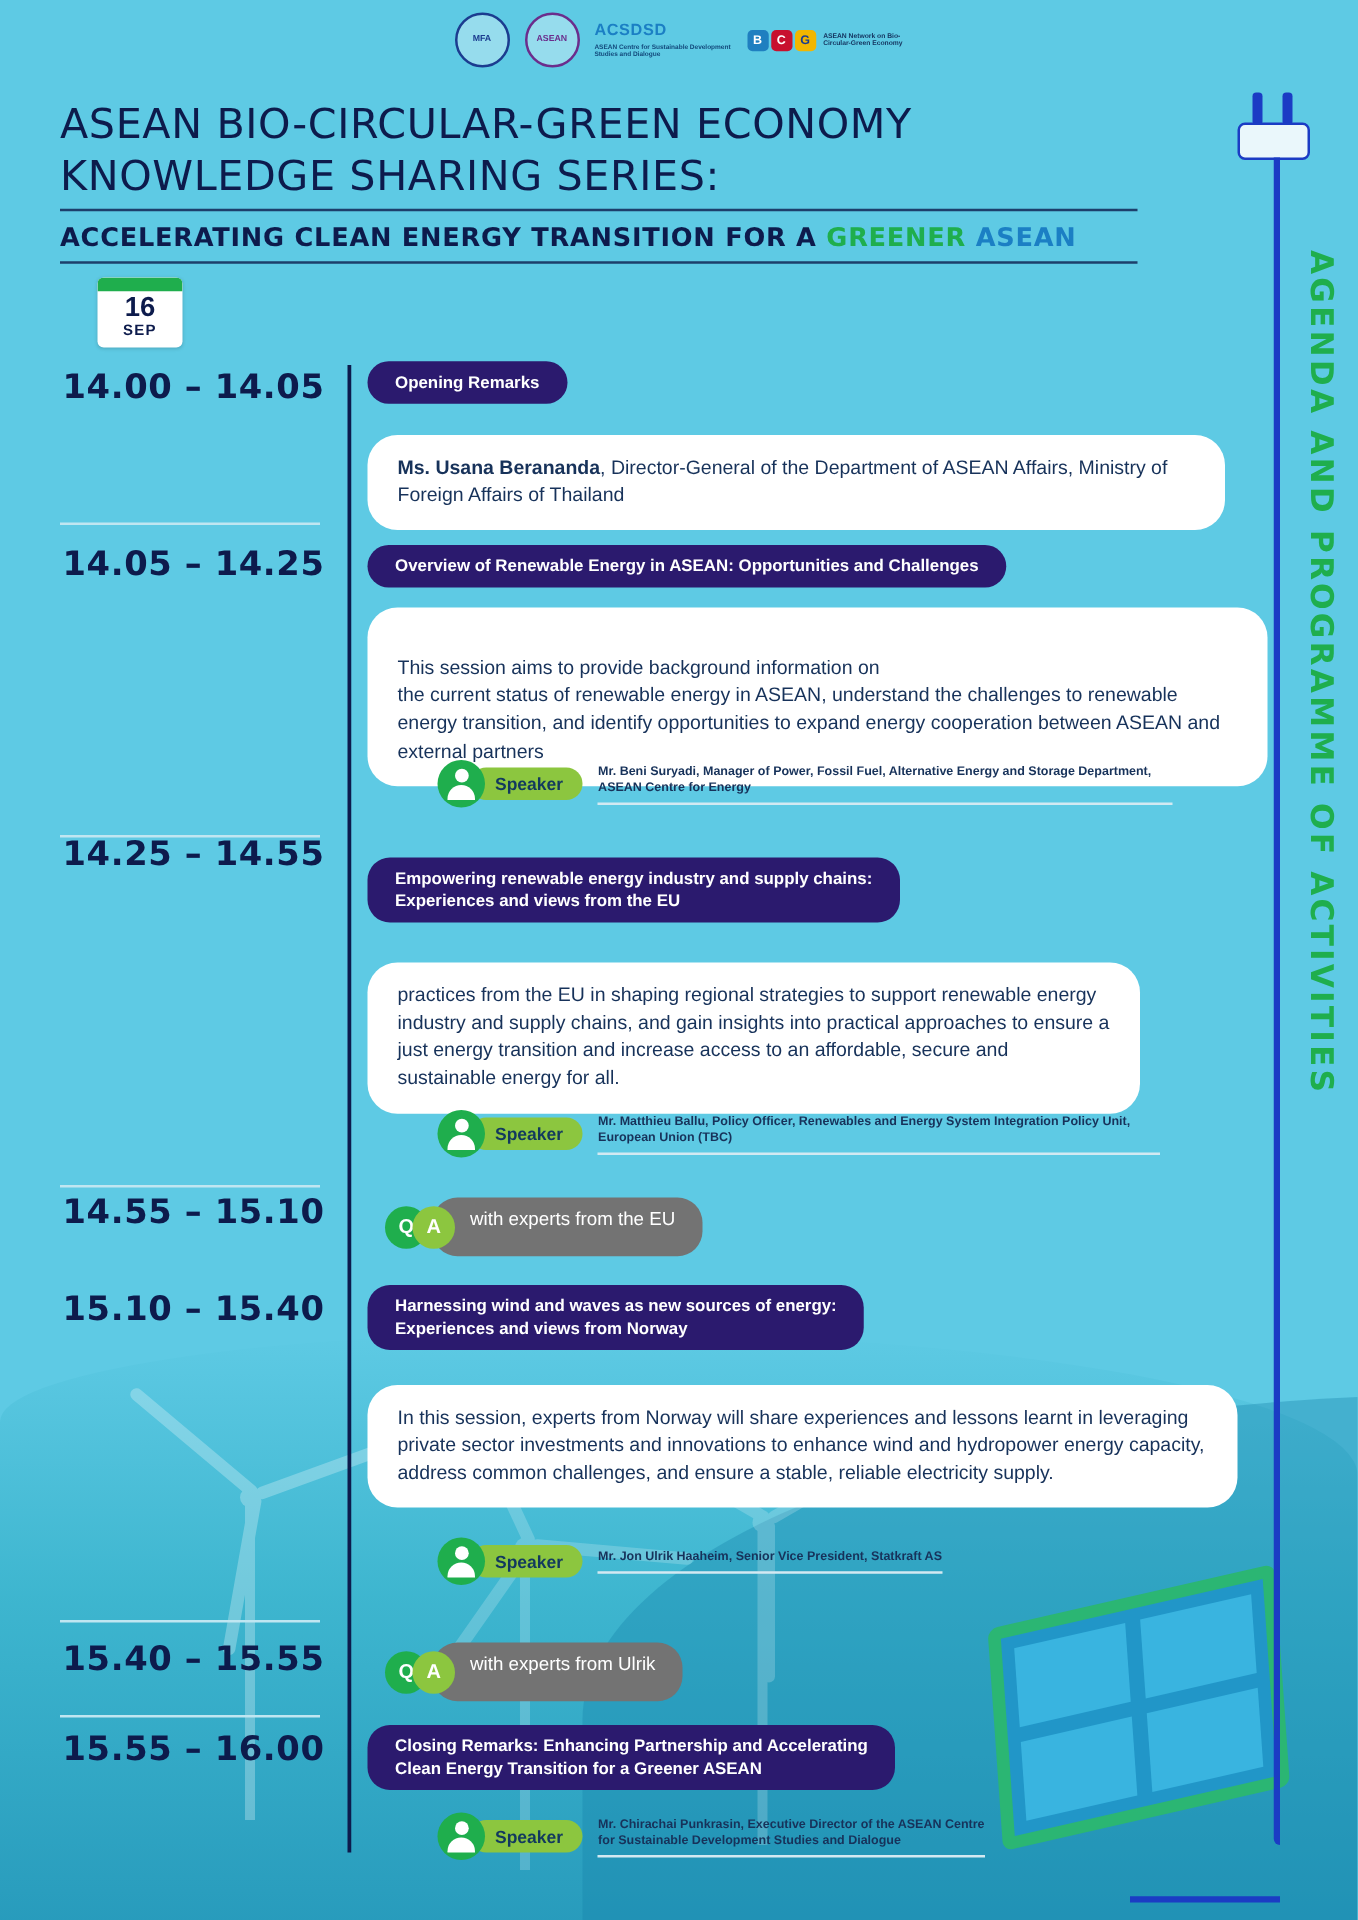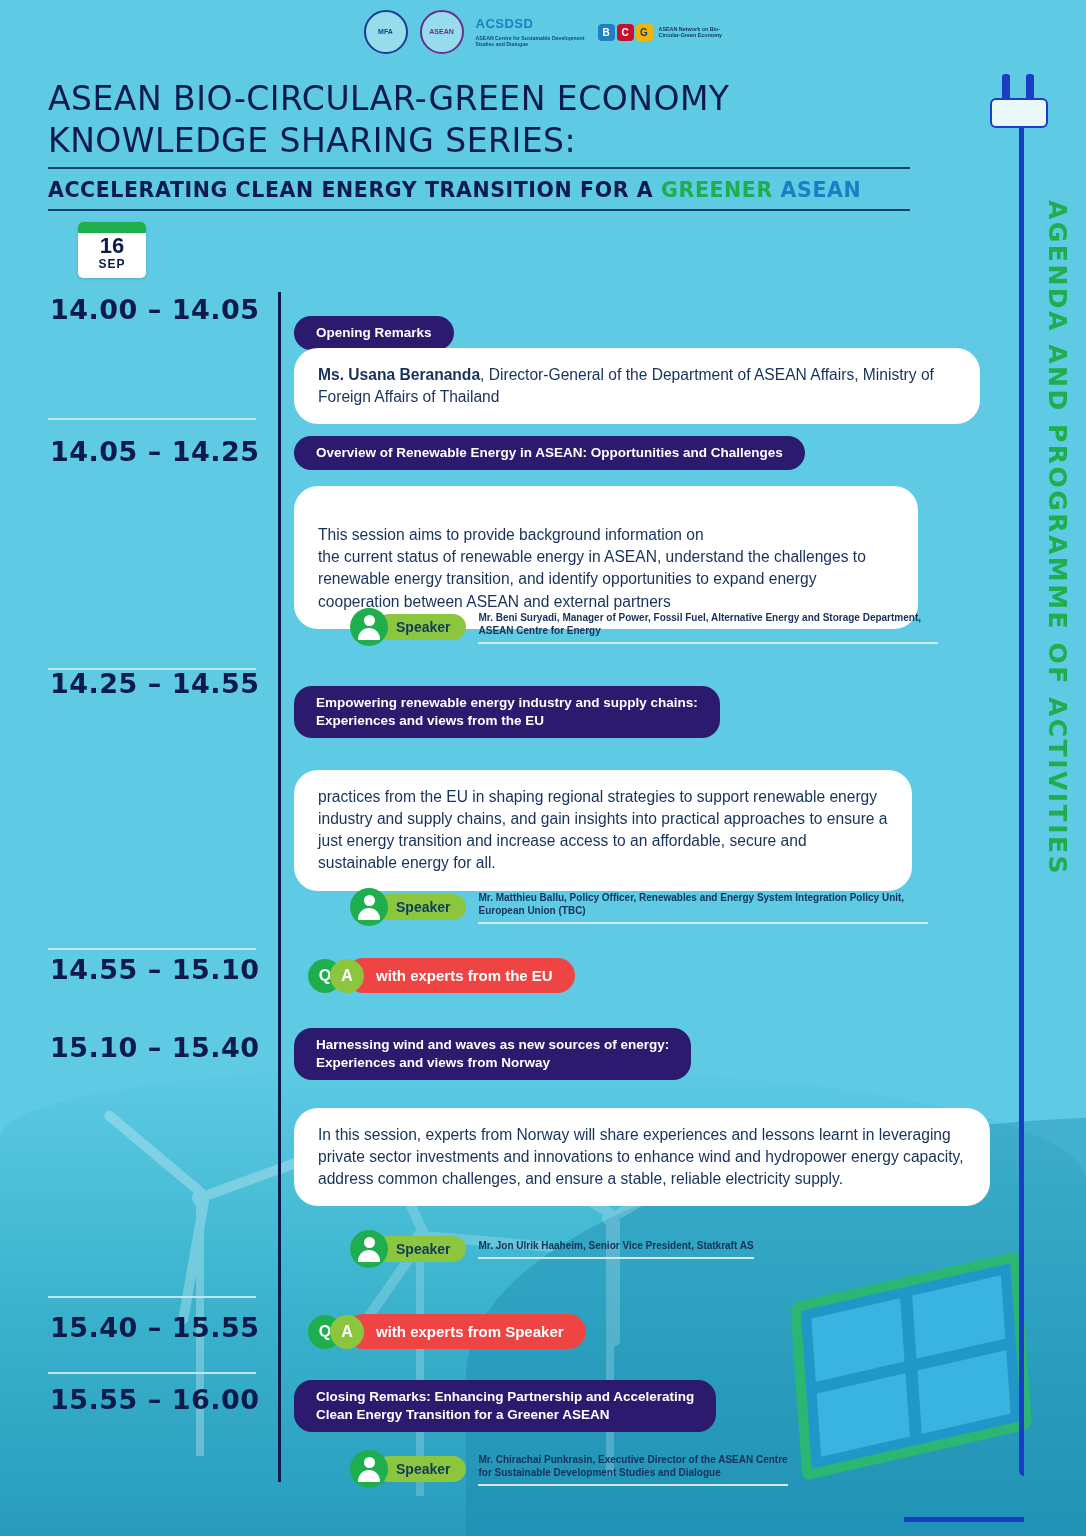--- a/index.html
+++ b/index.html
@@ -183,22 +183,22 @@
   }
   .qa-row { position: absolute; display: flex; align-items: center; }
   .qa-icon { display: flex; align-items: center; position: relative; z-index: 2; }
   .qa-q, .qa-a {
     width: 34px; height: 34px; border-radius: 50%; color: #fff; font-weight: bold;
     font-size: 16px; display: flex; align-items: center; justify-content: center;
   }
   .qa-q { background: #1fae4d; }
   .qa-a { background: #8cc63f; margin-left: -12px; }
   .qa-pill {
-    background: #ef4444; color: #fff; font-weight: bold; font-size: 15px;
-    padding: 9px 22px 9px 30px; border-radius: 20px; margin-left: -18px;
+    background: #737373; color: #fff; font-weight: normal; font-size: 15px;
+    padding: 9px 22px 21px 30px; border-radius: 20px; margin-left: -18px;
   }
 </style>
 </head>
 <body>
 
 <div class="bg-wave"></div>
 <div class="bg-wave2"></div>
 
 <div class="turbine" style="left:110px; bottom:80px; width:180px; height:320px;">
   <div class="mast"></div>
@@ -281,31 +281,31 @@
 </div>
 <div class="cord"></div>
 <div class="cord-foot"></div>
 <div class="side-label">AGENDA AND PROGRAMME OF ACTIVITIES</div>
 
 <div class="timeline"></div>
 <div class="agenda">
 
   <div class="row">
     <div class="time" style="top:8px">14.00 – 14.05</div>
-    <div class="badge-dark" style="left:294px; top:30px;">Opening Remarks</div>
+    <div class="badge-dark" style="left:294px; top:3px;">Opening Remarks</div>
     <div class="card" style="left:294px; top:62px; width:686px;">
       <b>Ms. Usana Berananda</b><span>, Director-General of the Department of ASEAN Affairs, Ministry of Foreign Affairs of Thailand</span>
     </div>
   </div>
 
   <div class="row">
     <div class="hr-tick" style="top:132px"></div>
     <div class="time" style="top:150px">14.05 – 14.25</div>
     <div class="badge-dark" style="left:294px; top:150px;">Overview of Renewable Energy in ASEAN: Opportunities and Challenges</div>
-    <div class="card" style="left:294px; top:200px; width:624px; white-space:pre-line;">
+    <div class="card" style="left:294px; top:200px; width:720px; white-space:pre-line;">
       <span>This session aims to provide background information on
 the current status of renewable energy in ASEAN, understand the challenges to renewable energy transition, and identify opportunities to expand energy cooperation between ASEAN and external partners</span>
     </div>
     <div class="speaker-row" style="left:350px; top:322px;">
       <div class="spk-avatar">
           <span class="head"></span>
           <span class="body"></span>
         </div>
       <div class="spk-label">Speaker</div>
       <div class="spk-name" style="max-width:460px">Mr. Beni Suryadi, Manager of Power, Fossil Fuel, Alternative Energy and Storage Department, ASEAN Centre for Energy</div>
@@ -360,21 +360,21 @@
   </div>
 
   <div class="row">
     <div class="hr-tick" style="top:1010px"></div>
     <div class="time" style="top:1026px">15.40 – 15.55</div>
     <div class="qa-row" style="left:308px; top:1028px;">
       <div class="qa-icon">
         <div class="qa-q">Q</div>
         <div class="qa-a">A</div>
       </div>
-      <div class="qa-pill">with experts from Speaker</div>
+      <div class="qa-pill">with experts from Ulrik</div>
     </div>
   </div>
 
   <div class="row">
     <div class="hr-tick" style="top:1086px"></div>
     <div class="time" style="top:1098px">15.55 – 16.00</div>
     <div class="badge-dark" style="left:294px; top:1094px; white-space:pre-line;">Closing Remarks: Enhancing Partnership and Accelerating
 Clean Energy Transition for a Greener ASEAN</div>
     <div class="speaker-row" style="left:350px; top:1164px;">
       <div class="spk-avatar">

